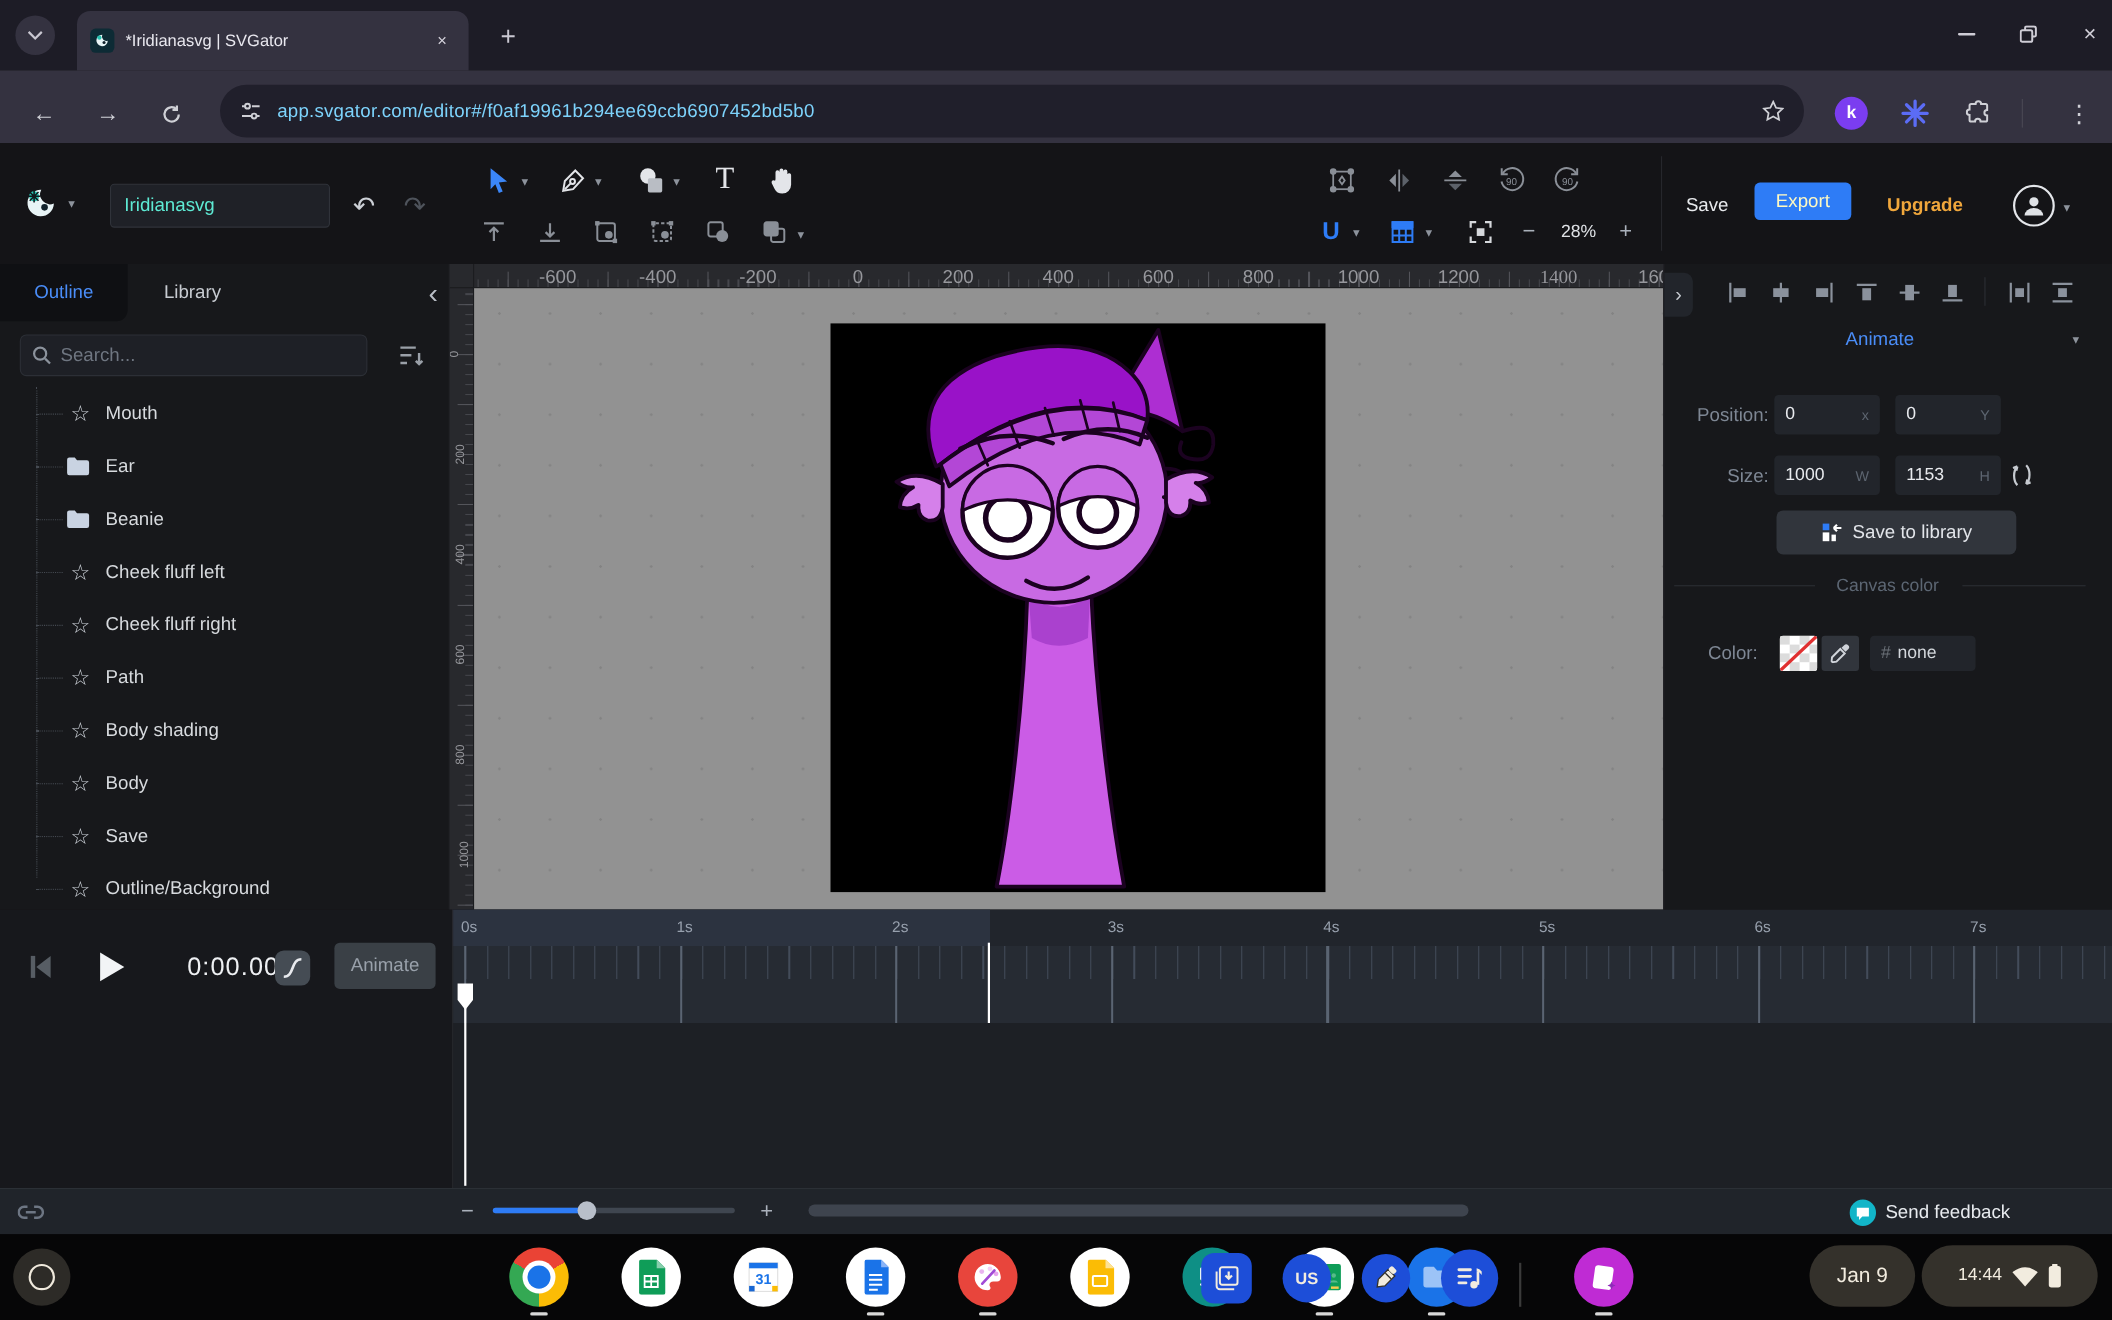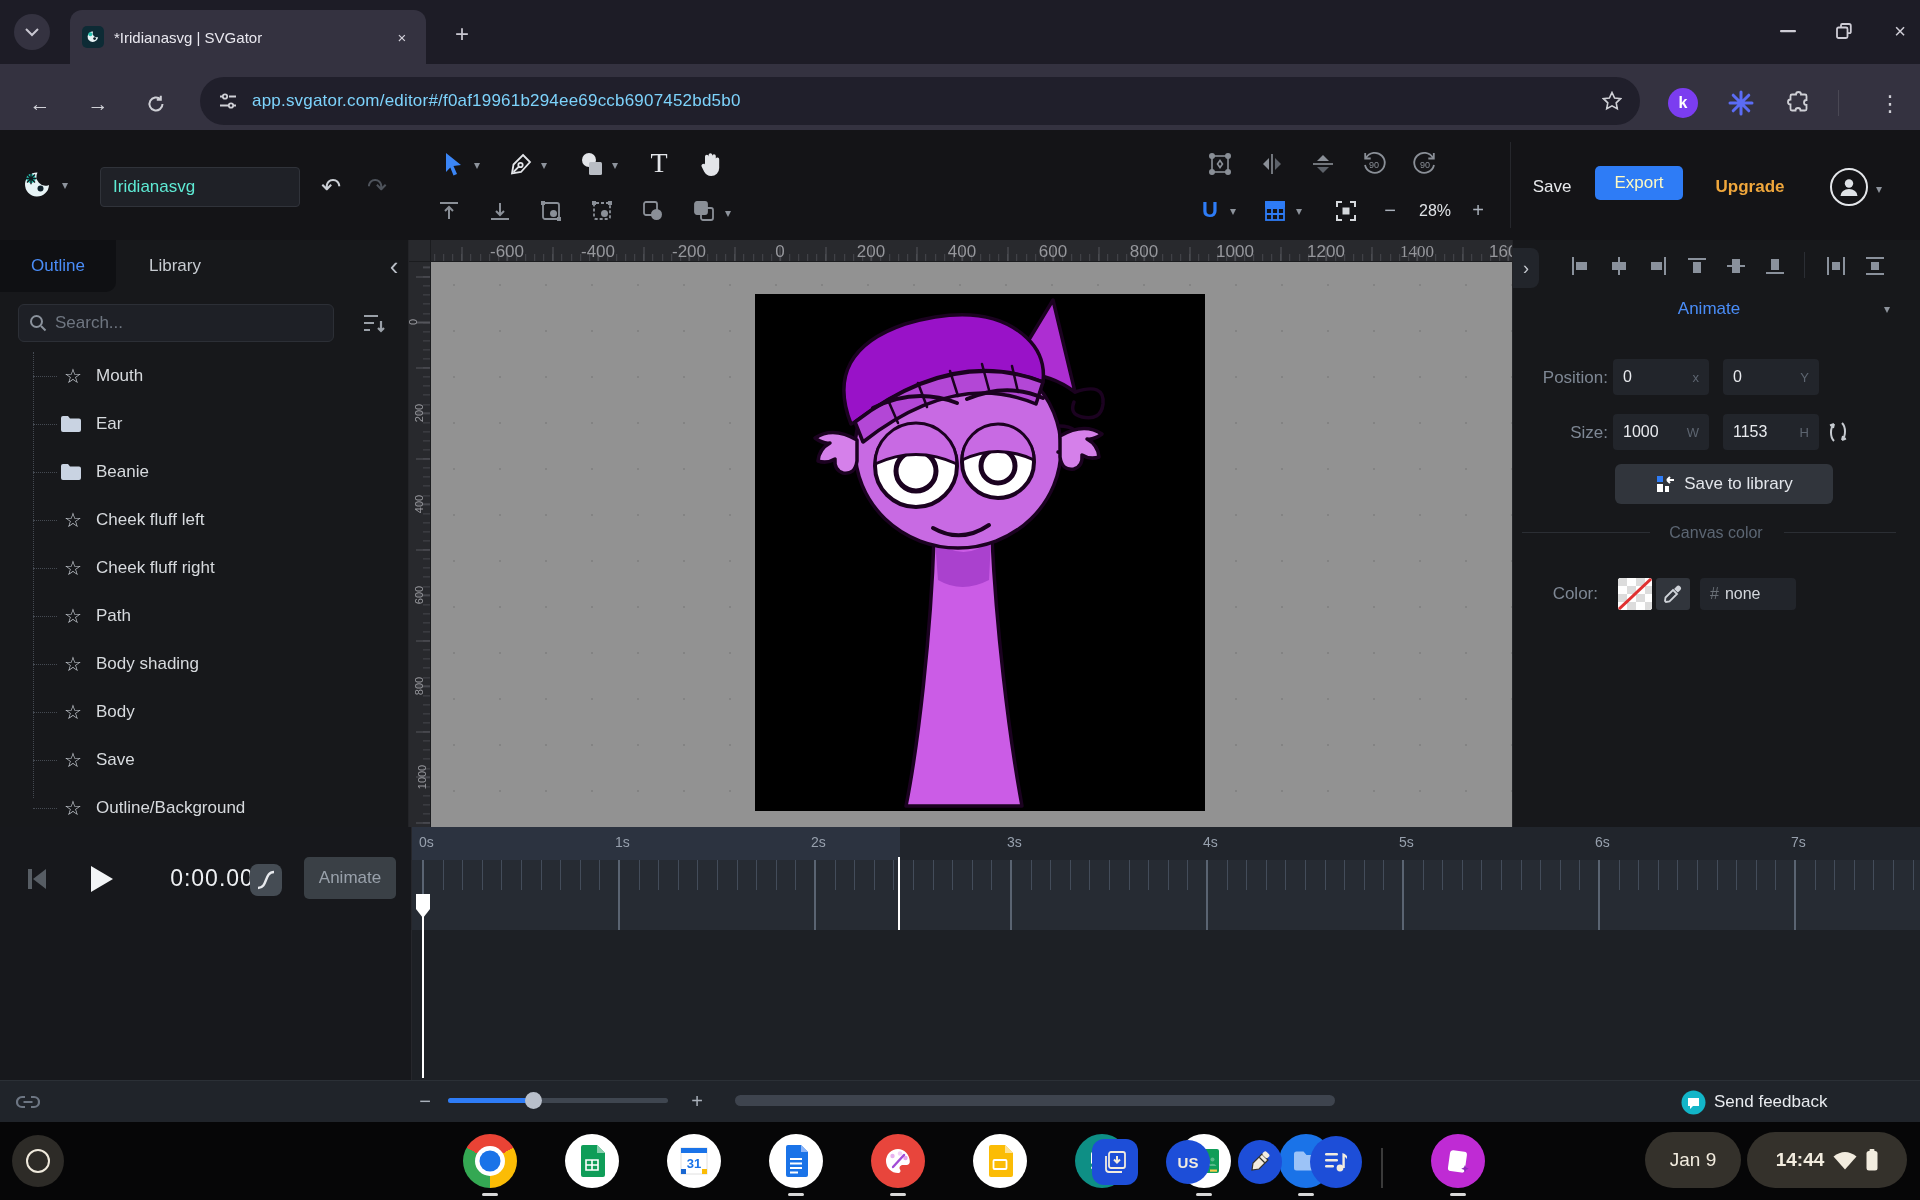--- a/index.html
+++ b/index.html
@@ -792,21 +792,21 @@
           <circle cx="16" cy="17" r="3.4"></circle>
           <rect x="18.4" y="5" width="2.4" height="12"></rect>
           <path d="M18.4,5 q3,0.5 4.6,3 l0,-3 q-2,-2.5 -4.6,-3 Z"></path>
         </svg>
     </div>
   </div>
   <div class="pill" style="left:1645px;width:96px;font-size:19px">
       <span>Jan 9</span>
     </div>
   <div class="pill" style="left:1747px;width:160px;font-size:20px;font-weight:bold">
-    <span style="font-weight:bold;font-size:19px">14:44</span>
+    <span style="font-weight:normal;font-size:16px">14:44</span>
     <span>
         <svg width="24" height="19" viewBox="0 0 24 19">
           <path d="M12,18.5 L0.5,5.5 Q12,-3.5 23.5,5.5 Z" fill="#f2ecdf"></path>
         </svg>
       </span>
     <span>
         <svg width="12" height="22" viewBox="0 0 12 22">
           <rect x="3.5" y="0" width="5" height="2.5" rx="1" fill="#f2ecdf"></rect>
           <rect x="0.5" y="2" width="11" height="19.5" rx="2.5" fill="#f2ecdf"></rect>
         </svg>

